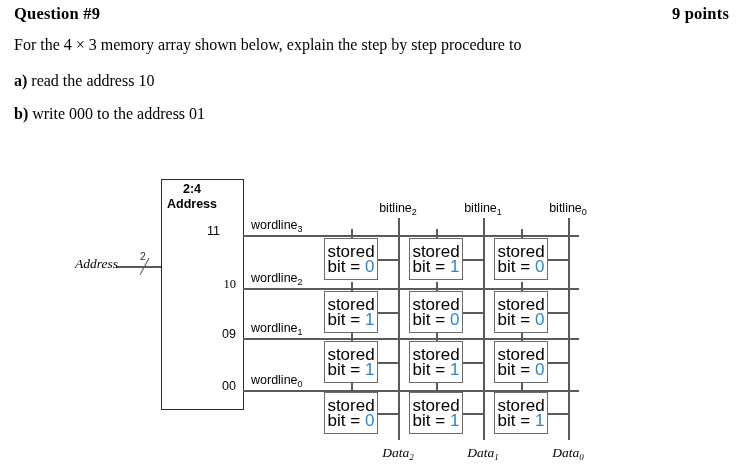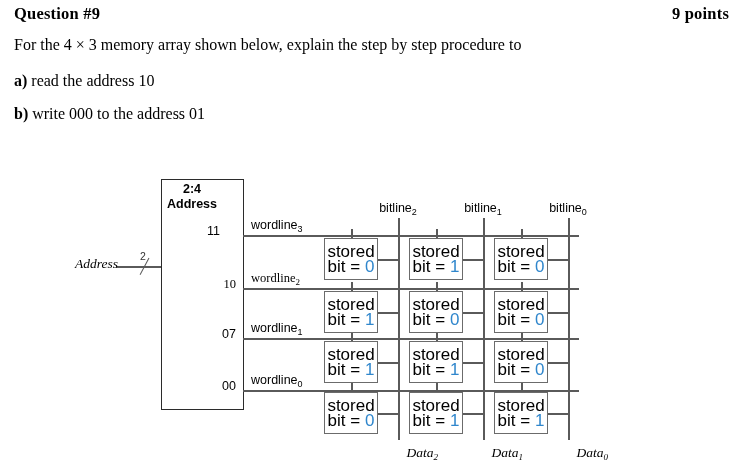--- a/index.html
+++ b/index.html
@@ -165,21 +165,21 @@
     white-space: nowrap;
     text-align: center;
   }
   .data-label {
     position: absolute;
     font-family: "Liberation Serif", serif;
     font-style: italic;
     font-size: 13.5px;
     color: #000;
     white-space: nowrap;
-    text-align: right;
+    text-align: center;
   }
 
   
   .cell {
     position: absolute;
     width: 54px;
     height: 42px;
     border: 1.7px solid #6b6b6b;
     background: #ffffff;
     font-family: "Liberation Sans", sans-serif;
@@ -236,32 +236,32 @@
   <div class="address-label">Address</div>
 
   <div class="decoder-box"></div>
   <div class="decoder-title">
     <div>2:4</div>
     <div>Address</div>
   </div>
 
   <div class="dec-out-label" style="left:184px; top:224px;">11</div>
   <div class="dec-out-label" style="left:200px; top:277px;font-family:Liberation Serif, serif;">10</div>
-  <div class="dec-out-label" style="left:200px; top:327px;">07</div>
+  <div class="dec-out-label" style="left:200px; top:327px;">09</div>
   <div class="dec-out-label" style="left:200px; top:379px;">00</div>
 
   <div class="line-h" style="left:243px; top:235px; width:336px;"></div>
   <div class="line-h" style="left:243px; top:288px; width:336px;"></div>
   <div class="line-h" style="left:243px; top:338px; width:336px;"></div>
   <div class="line-h" style="left:243px; top:390px; width:336px;"></div>
 
   <div class="wl-label" style="left:251px; top:218px;">
     <span>wordline</span><sub>3</sub>
   </div>
-  <div class="wl-label" style="left:251px; top:271px;font-family:Liberation Serif, serif;">
+  <div class="wl-label" style="left:251px; top:271px;">
     <span>wordline</span><sub>2</sub>
   </div>
   <div class="wl-label" style="left:251px; top:321px;text-align:right;">
     <span>wordline</span><sub>1</sub>
   </div>
   <div class="wl-label" style="left:251px; top:373px;">
     <span>wordline</span><sub>0</sub>
   </div>
 
   <div class="line-v" style="left:398px; top:218px; height:222px;"></div>

